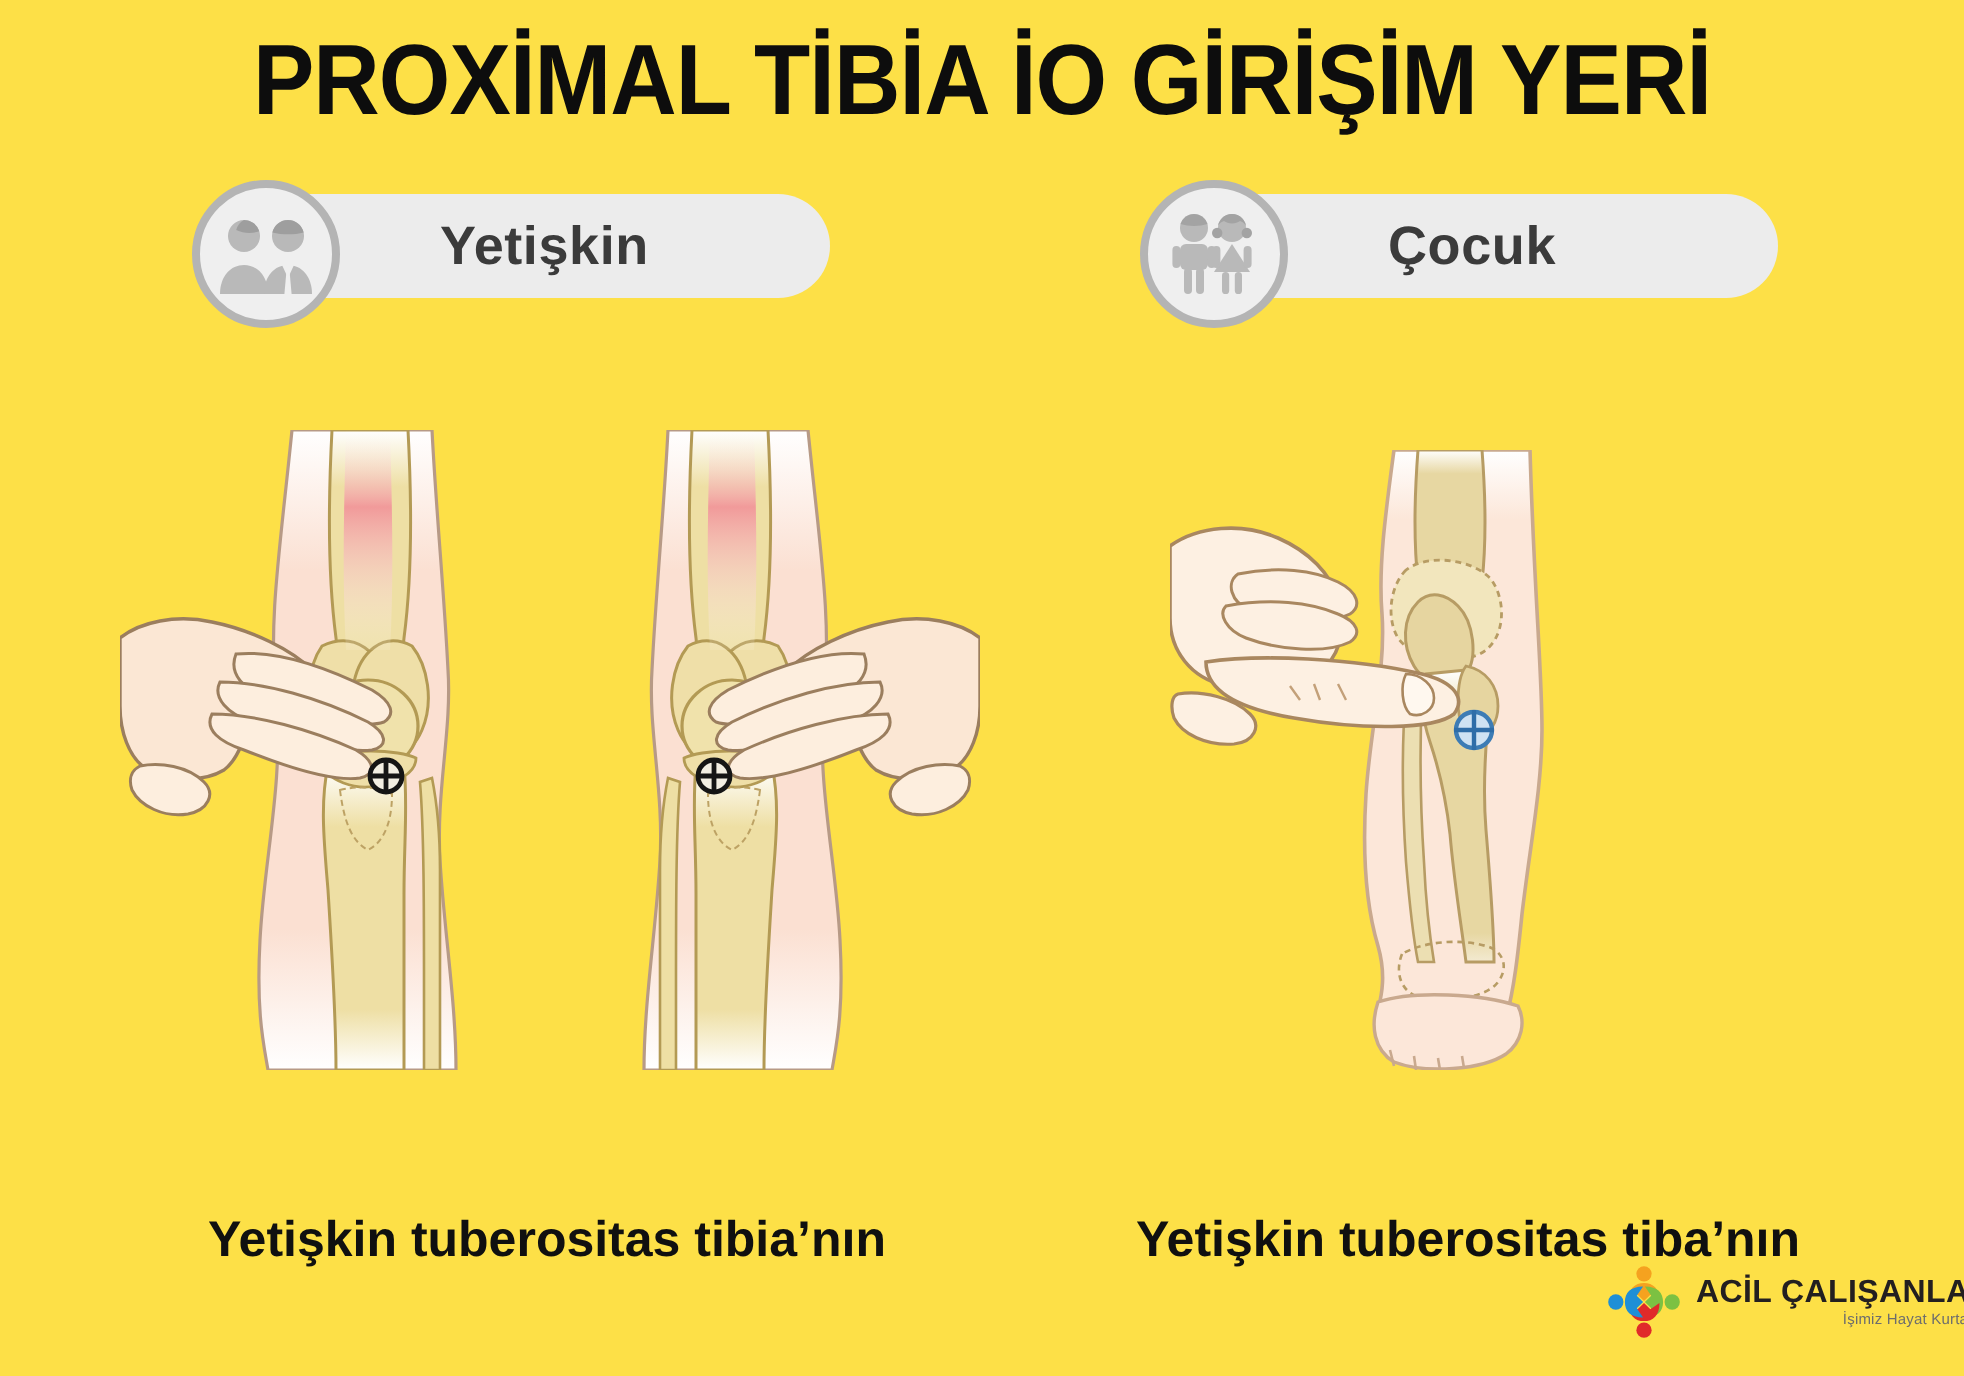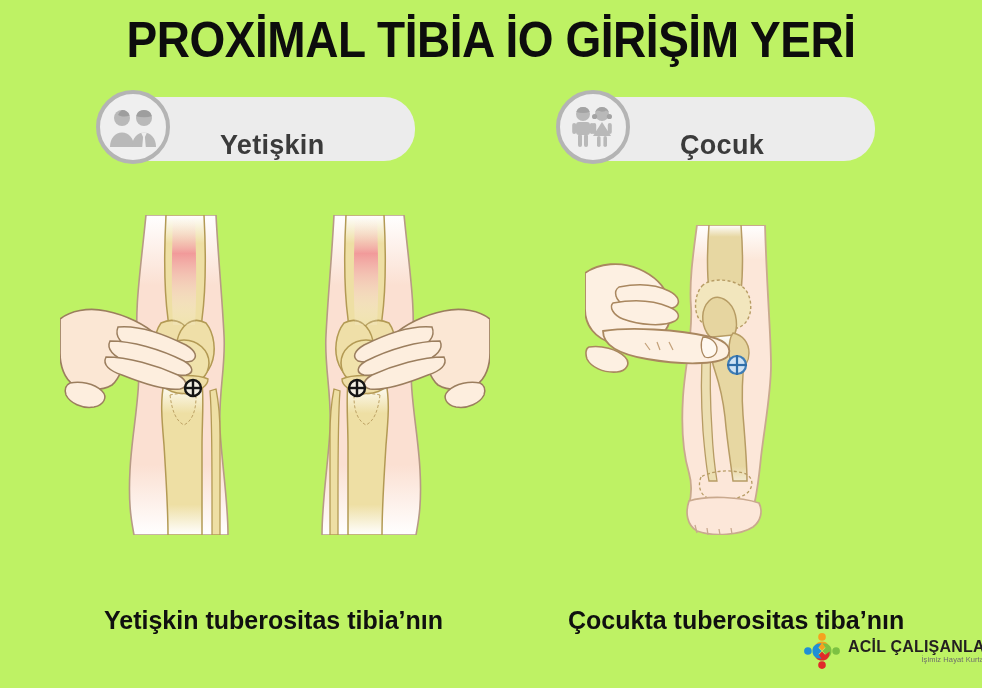--- a/index.html
+++ b/index.html
@@ -9,21 +9,21 @@
     background: #ffffff;
   }
   body {
     font-family: "Liberation Sans", sans-serif;
     -webkit-font-smoothing: antialiased;
   }
   #poster {
     position: relative;
     width: 982px;
     height: 688px;
-    background: #bef264;
+    background: #fde047;
     overflow: hidden;
   }
 
   
   .poster-title {
     position: absolute;
     left: 0;
     top: 12px;
     width: 982px;
     text-align: center;
@@ -34,28 +34,28 @@
     letter-spacing: -0.5px;
     color: #0d0d0d;
     transform: scaleX(0.92);
     transform-origin: 50% 50%;
     white-space: nowrap;
   }
 
   
   .badge {
     position: absolute;
-    height: 64px;
+    height: 52px;
     border-radius: 31px;
     background: #ececec;
     display: flex;
-    align-items: flex-end;
+    align-items: center;
   }
   .badge.left  { left: 110px; top: 97px;  width: 305px; }
-  .badge.right { left: 570px; top: 97px;  width: 305px; }
+  .badge.right { left: 584px; top: 97px;  width: 305px; }
 
   .badge-circle {
     position: absolute;
     left: -14px;
     top: -7px;
     width: 74px;
     height: 74px;
     border-radius: 50%;
     background: #efefef;
     border: 4px solid #b4b4b4;
@@ -372,21 +372,21 @@
     </svg>
   </div>
 
   <div class="caption adult">
     <span class="line">Yetişkin tuberositas tibia’nın</span>
     
     
   </div>
 
   <div class="caption child">
-    <span class="line">Çocukta tuberositas tiba’nın</span>
+    <span class="line">Yetişkin tuberositas tiba’nın</span>
     
   </div>
 
   <div class="logo">
     <div class="logo-mark">
       <svg viewBox="0 0 44 44" aria-hidden="true">
 
         <circle cx="22" cy="6.5" r="4.2" fill="#f5a21f"></circle>
         <path d="M13.5 21.5 C13.5 14.5 17 11.5 22 11.5 C27 11.5 30.5 14.5 30.5 21.5
                  L25.5 18 L22 21.5 L18.5 18 Z" fill="#f5a21f"></path>

